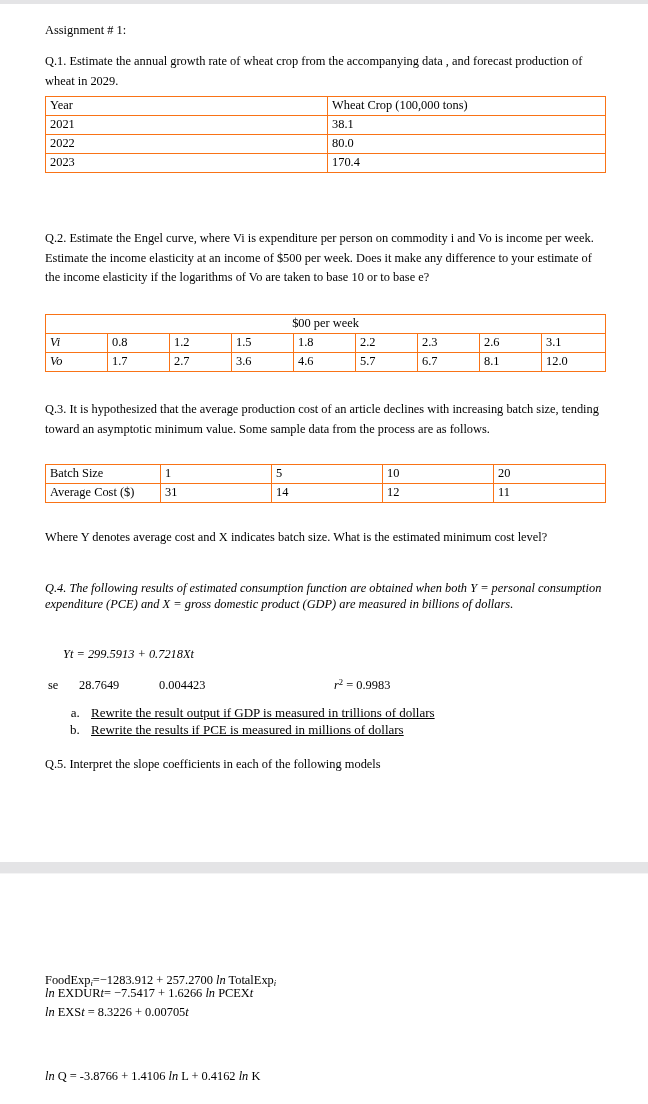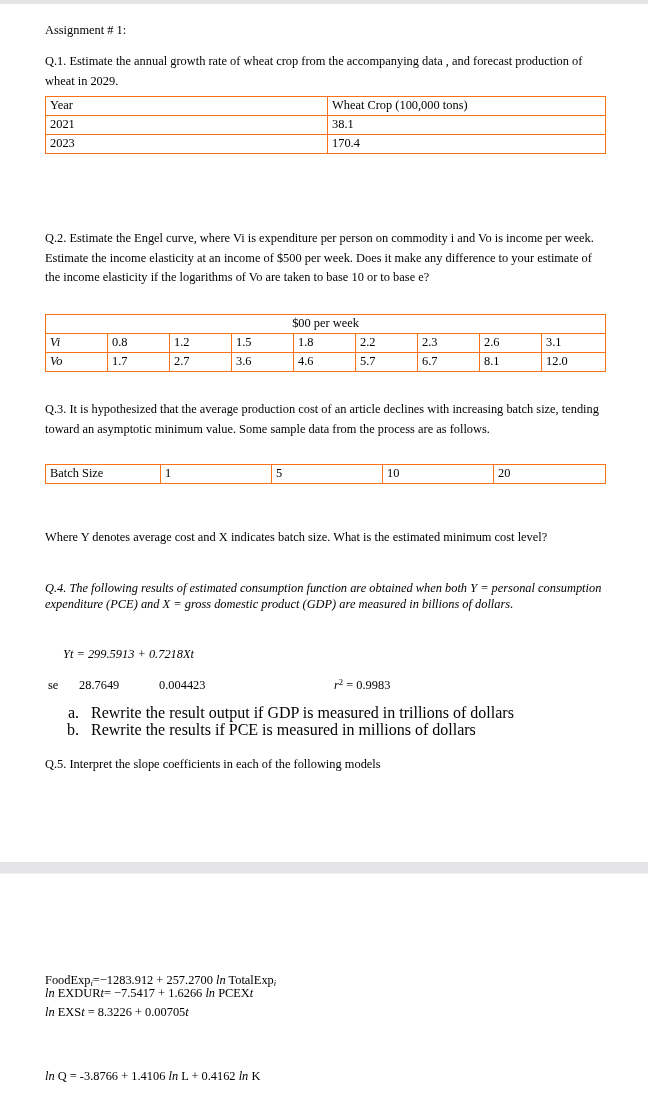--- a/index.html
+++ b/index.html
@@ -85,23 +85,24 @@
     font-style: italic;
   }
   .eq .sup {
     font-size: 8.6px;
     vertical-align: 0.45em;
   }
 
   ol.sublist {
     margin: 0;
     padding-left: 38px;
-    font-size: 16px;
+    font-size: 13px;
     line-height: 17px;
     list-style-type: lower-alpha;
+    text-decoration: underline;
   }
   ol.sublist li { padding-left: 8px; }
 </style>
 </head>
 <body>
 
 <div class="page-band band-top"></div>
 <div class="sheet sheet-1"></div>
 <div class="page-band band-mid"></div>
 <div class="band-mid-hair"></div>
@@ -122,20 +123,24 @@
         <col style="width:278px">
       </colgroup>
     <tbody>
       <tr>
         <td>Year</td>
         <td>Wheat Crop (100,000 tons)</td>
       </tr>
       <tr>
         <td>2021</td>
         <td>38.1</td>
+      </tr>
+      <tr>
+        <td>2022</td>
+        <td>80.0</td>
       </tr>
       <tr>
         <td>2023</td>
         <td>170.4</td>
       </tr>
     </tbody>
   </table>
 </div>
 
 <div class="content" style="top:229px;">
@@ -199,20 +204,27 @@
         <col style="width:112px">
     </colgroup>
     <tbody>
       <tr>
         <td>Batch Size</td>
         <td>1</td>
         <td>5</td>
         <td>10</td>
         <td>20</td>
       </tr>
+      <tr>
+        <td>Average Cost ($)</td>
+        <td>31</td>
+        <td>14</td>
+        <td>12</td>
+        <td>11</td>
+      </tr>
     </tbody>
   </table>
 </div>
 
 <div class="content" style="top:528px;">
   <p class="para">Where Y denotes average cost and X indicates batch size.  What is the estimated minimum cost level?</p>
 </div>
 
 <div class="content" style="top:580px;font-style:italic;">
   <p class="para tight">Q.4. The following results of estimated consumption function are obtained when both Y = personal consumption expenditure (PCE) and X = gross domestic product (GDP) are measured in billions of dollars.</p>

